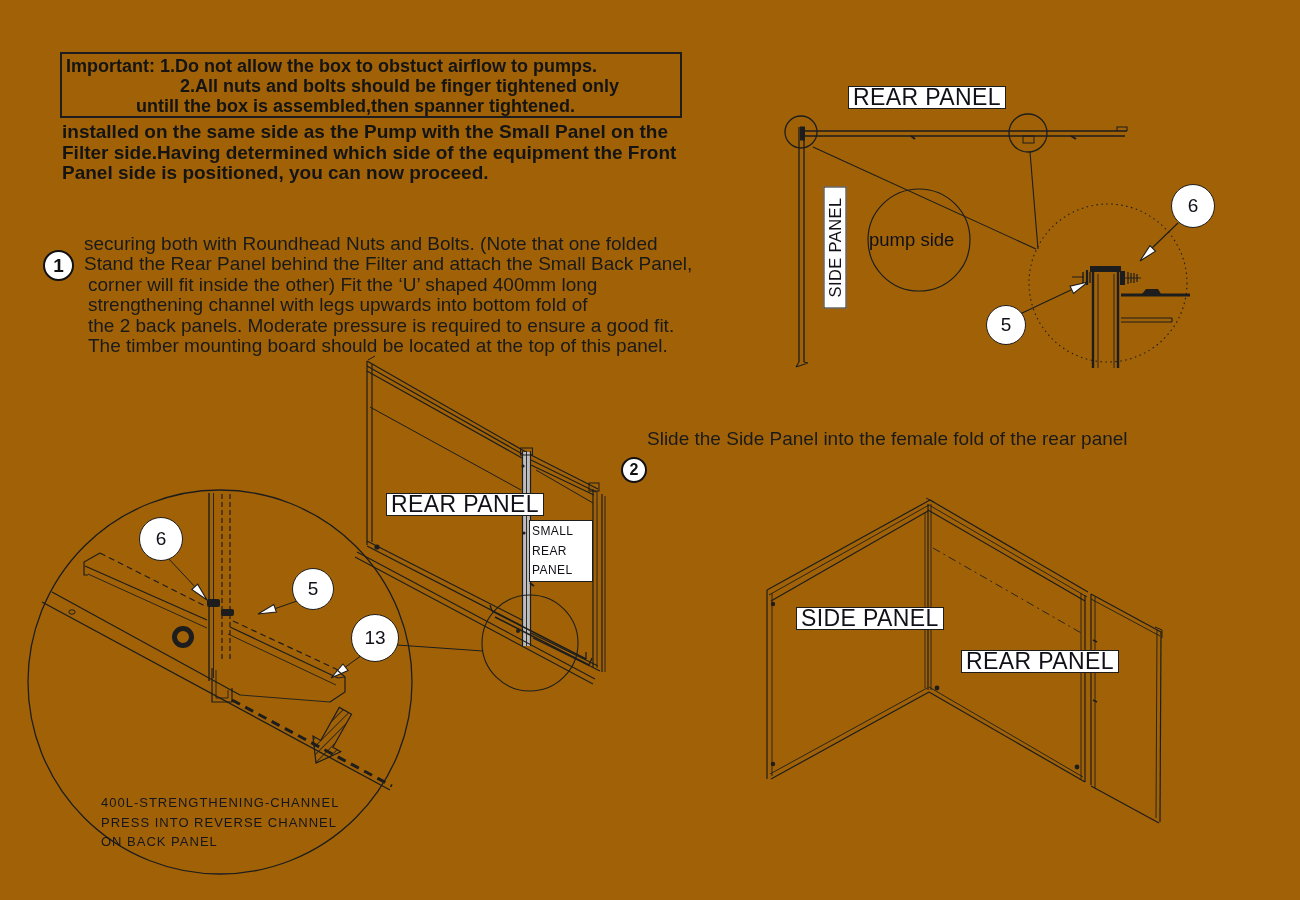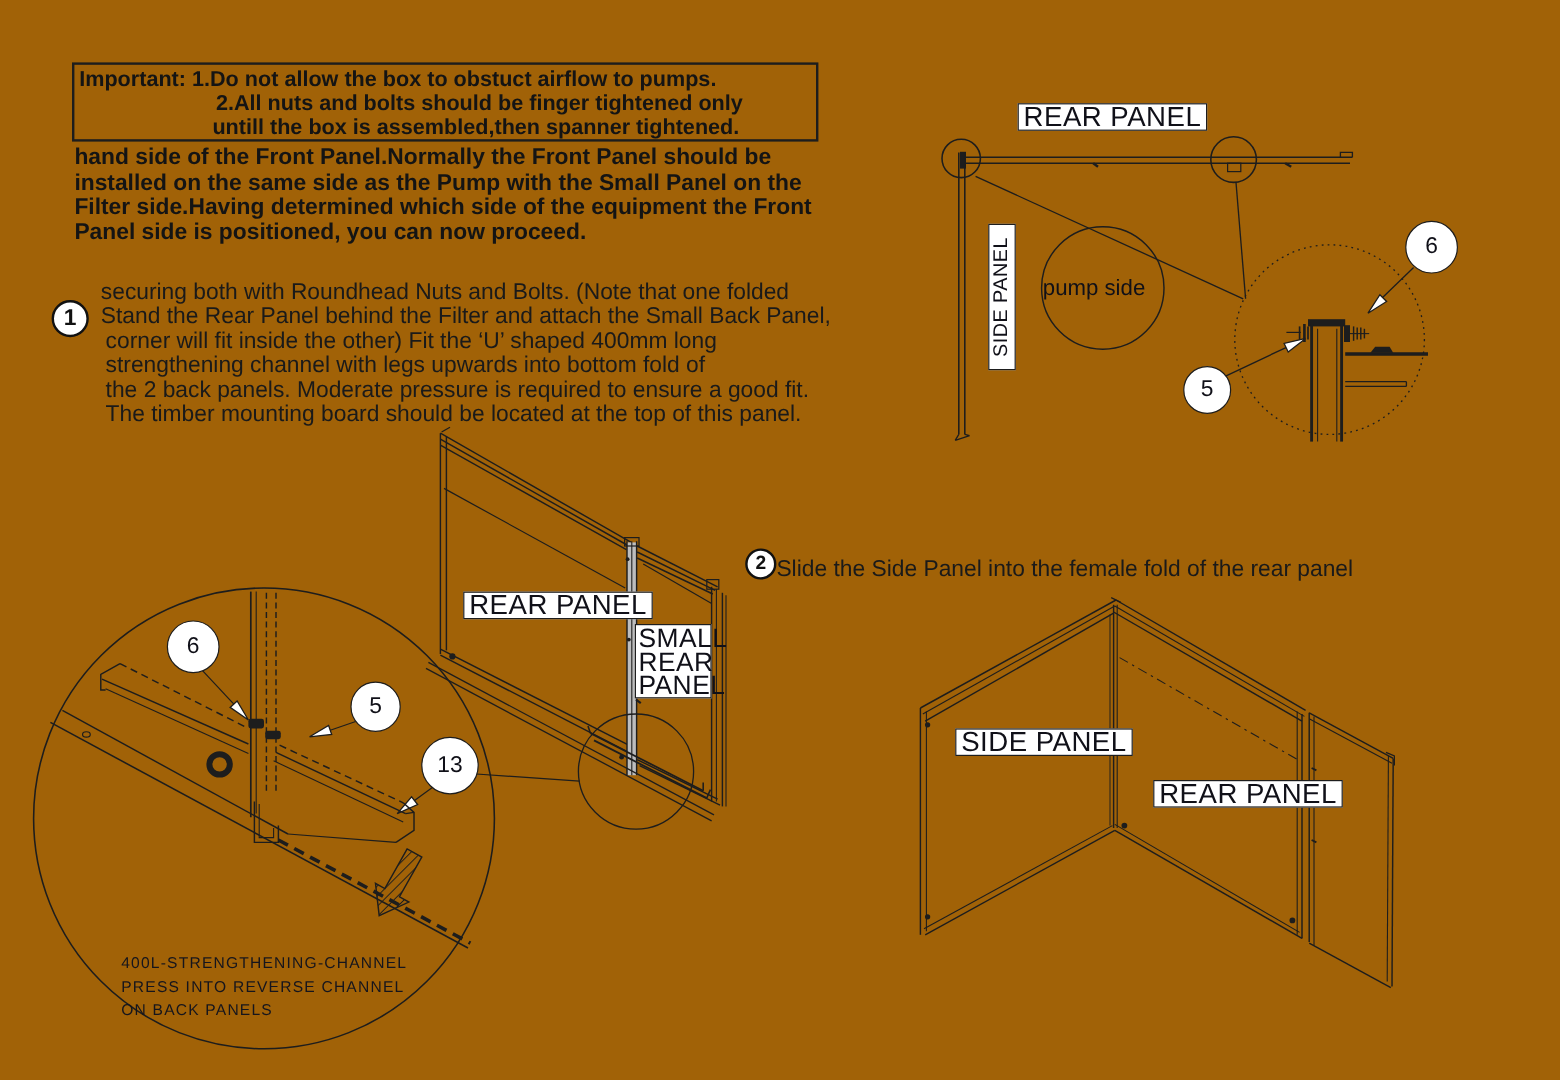--- a/index.html
+++ b/index.html
@@ -223,63 +223,62 @@
       <line x1="1091" y1="786" x2="1159" y2="823"></line>
       <polyline points="1155,627 1162,630 1162,638" stroke-width="1"></polyline>
       <line x1="1093" y1="640" x2="1097" y2="642" stroke-width="1.6"></line>
       <line x1="1093" y1="700" x2="1097" y2="702" stroke-width="1.6"></line>
     </g>
   </svg>
 
   <div class="important">
     <div class="txtline" style="padding-left:4px">Important: 1.Do not allow the box to obstuct airflow to pumps.</div>
     <div class="txtline" style="padding-left:118px">2.All nuts and bolts should be finger tightened only</div>
-    <div class="txtline" style="padding-left:115px">untill the box is assembled,then spanner tightened.</div>
+    <div class="txtline" style="padding-left:74px">untill the box is assembled,then spanner tightened.</div>
   </div>
 
   <div class="intro">
-    <div class="txtline">hand side of the Front Panel.Normally the Front Panel should be</div>
     <div class="txtline">installed on the same side as the Pump with the Small Panel on the</div>
     <div class="txtline">Filter side.Having determined which side of the equipment the Front</div>
     <div class="txtline">Panel side is positioned, you can now proceed.</div>
   </div>
 
   <div class="badge" style="left:43px;top:250px;width:27px;height:27px;font-size:19px;">1</div>
   <div class="steptext" style="left:84px;top:234px;">
     <div class="txtline">securing both with Roundhead Nuts and Bolts. (Note that one folded</div>
     <div class="txtline">Stand the Rear Panel behind the Filter and attach the Small Back Panel,</div>
     <div class="txtline" style="padding-left:4px">corner will fit inside the other) Fit the ‘U’ shaped 400mm long</div>
     <div class="txtline" style="padding-left:4px">strengthening channel with legs upwards into bottom fold of</div>
     <div class="txtline" style="padding-left:4px">the 2 back panels. Moderate pressure is required to ensure a good fit.</div>
     <div class="txtline" style="padding-left:4px">The timber mounting board should be located at the top of this panel.</div>
   </div>
 
   <div class="badge" style="left:621px;top:457px;width:22px;height:22px;font-size:16px;">2</div>
-  <div class="steptext" style="left:647px;top:465px;line-height:20px;">
+  <div class="steptext" style="left:647px;top:429px;line-height:20px;">
     <div class="txtline">Slide the Side Panel into the female fold of the rear panel</div>
   </div>
 
   <div class="label-box" style="left:848px;top:86px;">REAR PANEL</div>
   <div class="label-box" style="left:774px;top:236px;width:112px;height:19px;text-align:center;transform:rotate(-90deg);font-size:16.5px;">SIDE PANEL</div>
   <div class="abs" style="left:869px;top:229px;width:100px;font-size:18.5px;color:#101018;">pump side</div>
   <div class="callout" style="left:1171px;top:184px;width:42px;height:42px;">6</div>
   <div class="callout" style="left:986px;top:305px;width:38px;height:38px;">5</div>
 
   <div class="label-box" style="left:386px;top:493px;">REAR PANEL</div>
-  <div class="label-box" style="left:529px;top:520px;width:58px;height:58px;font-size:22px;line-height:19.5px;padding:1px 2px;">
+  <div class="label-box" style="left:529px;top:520px;width:58px;height:58px;font-size:12px;line-height:19.5px;padding:1px 2px;">
     <div>SMALL</div>
     <div>REAR</div>
     <div>PANEL</div>
   </div>
   <div class="callout" style="left:351px;top:614px;width:46px;height:46px;">13</div>
 
   <div class="callout" style="left:139px;top:517px;width:42px;height:42px;">6</div>
   <div class="callout" style="left:292px;top:568px;width:40px;height:40px;">5</div>
   <div class="notetext">
     <div>400L-STRENGTHENING-CHANNEL</div>
     <div>PRESS INTO REVERSE CHANNEL</div>
-    <div>ON BACK PANELS</div>
+    <div>ON BACK PANEL</div>
   </div>
 
   <div class="label-box" style="left:796px;top:607px;">SIDE PANEL</div>
   <div class="label-box" style="left:961px;top:650px;">REAR PANEL</div>
 
 </div>
 
 </body></html>

